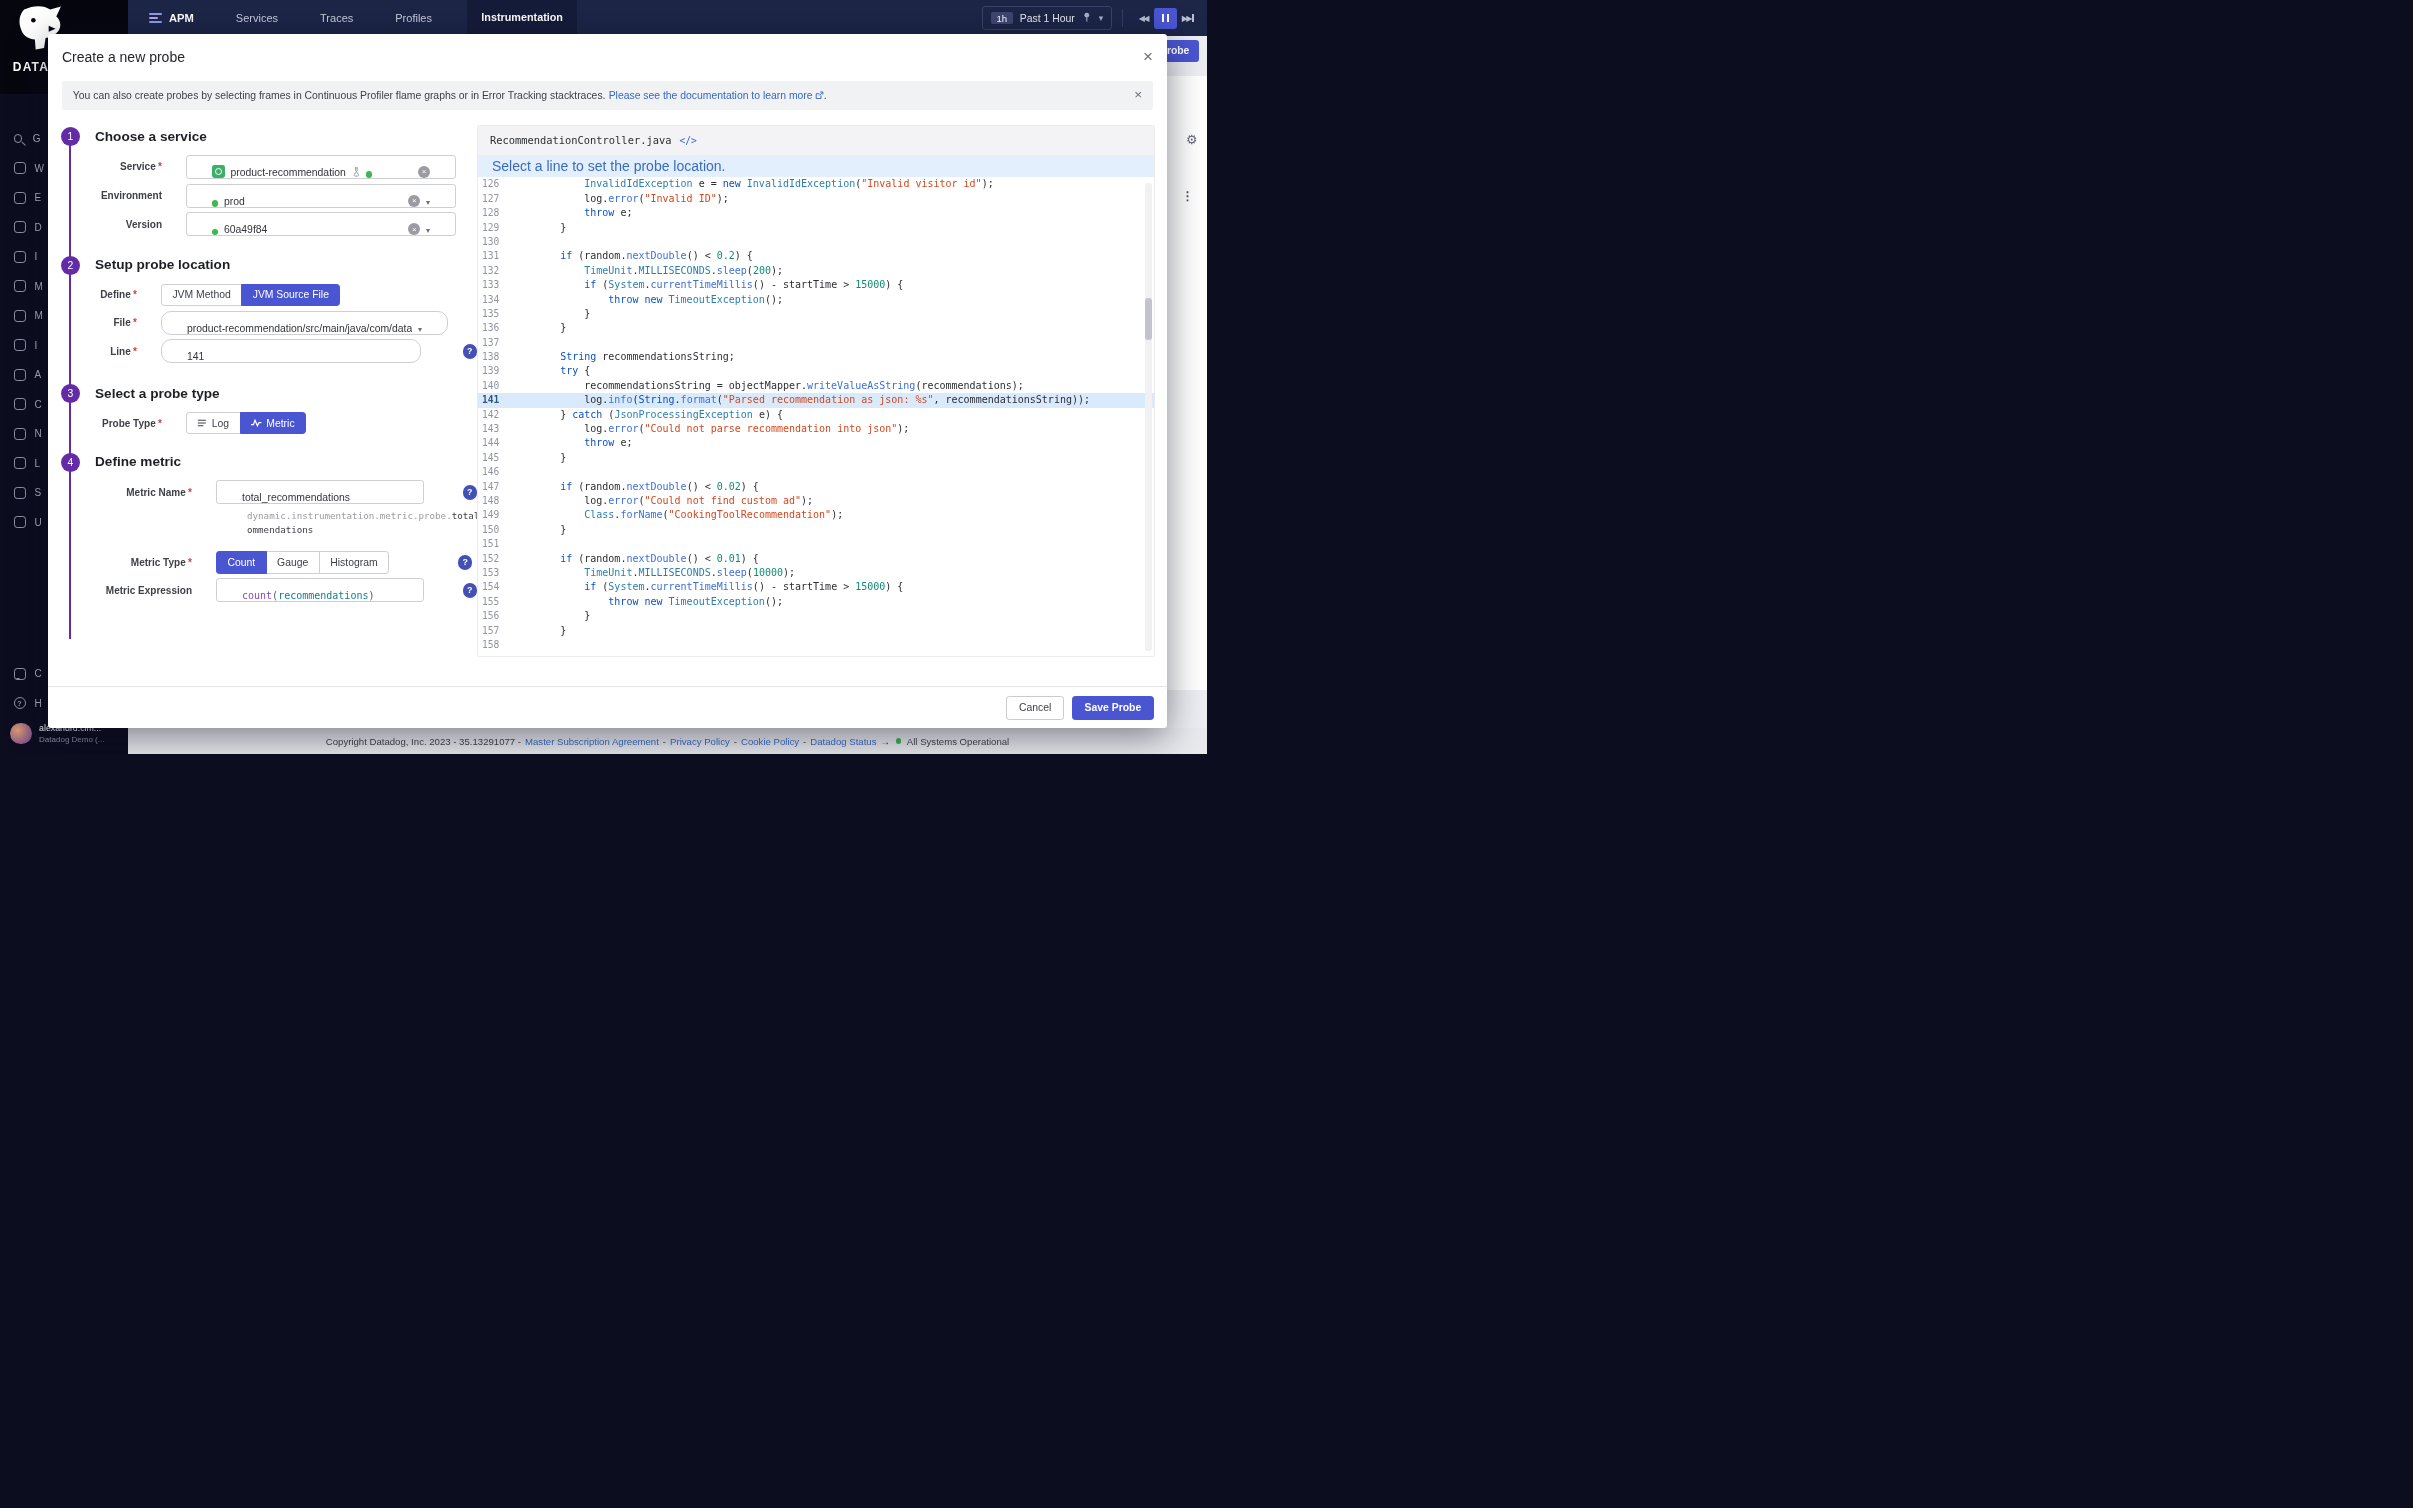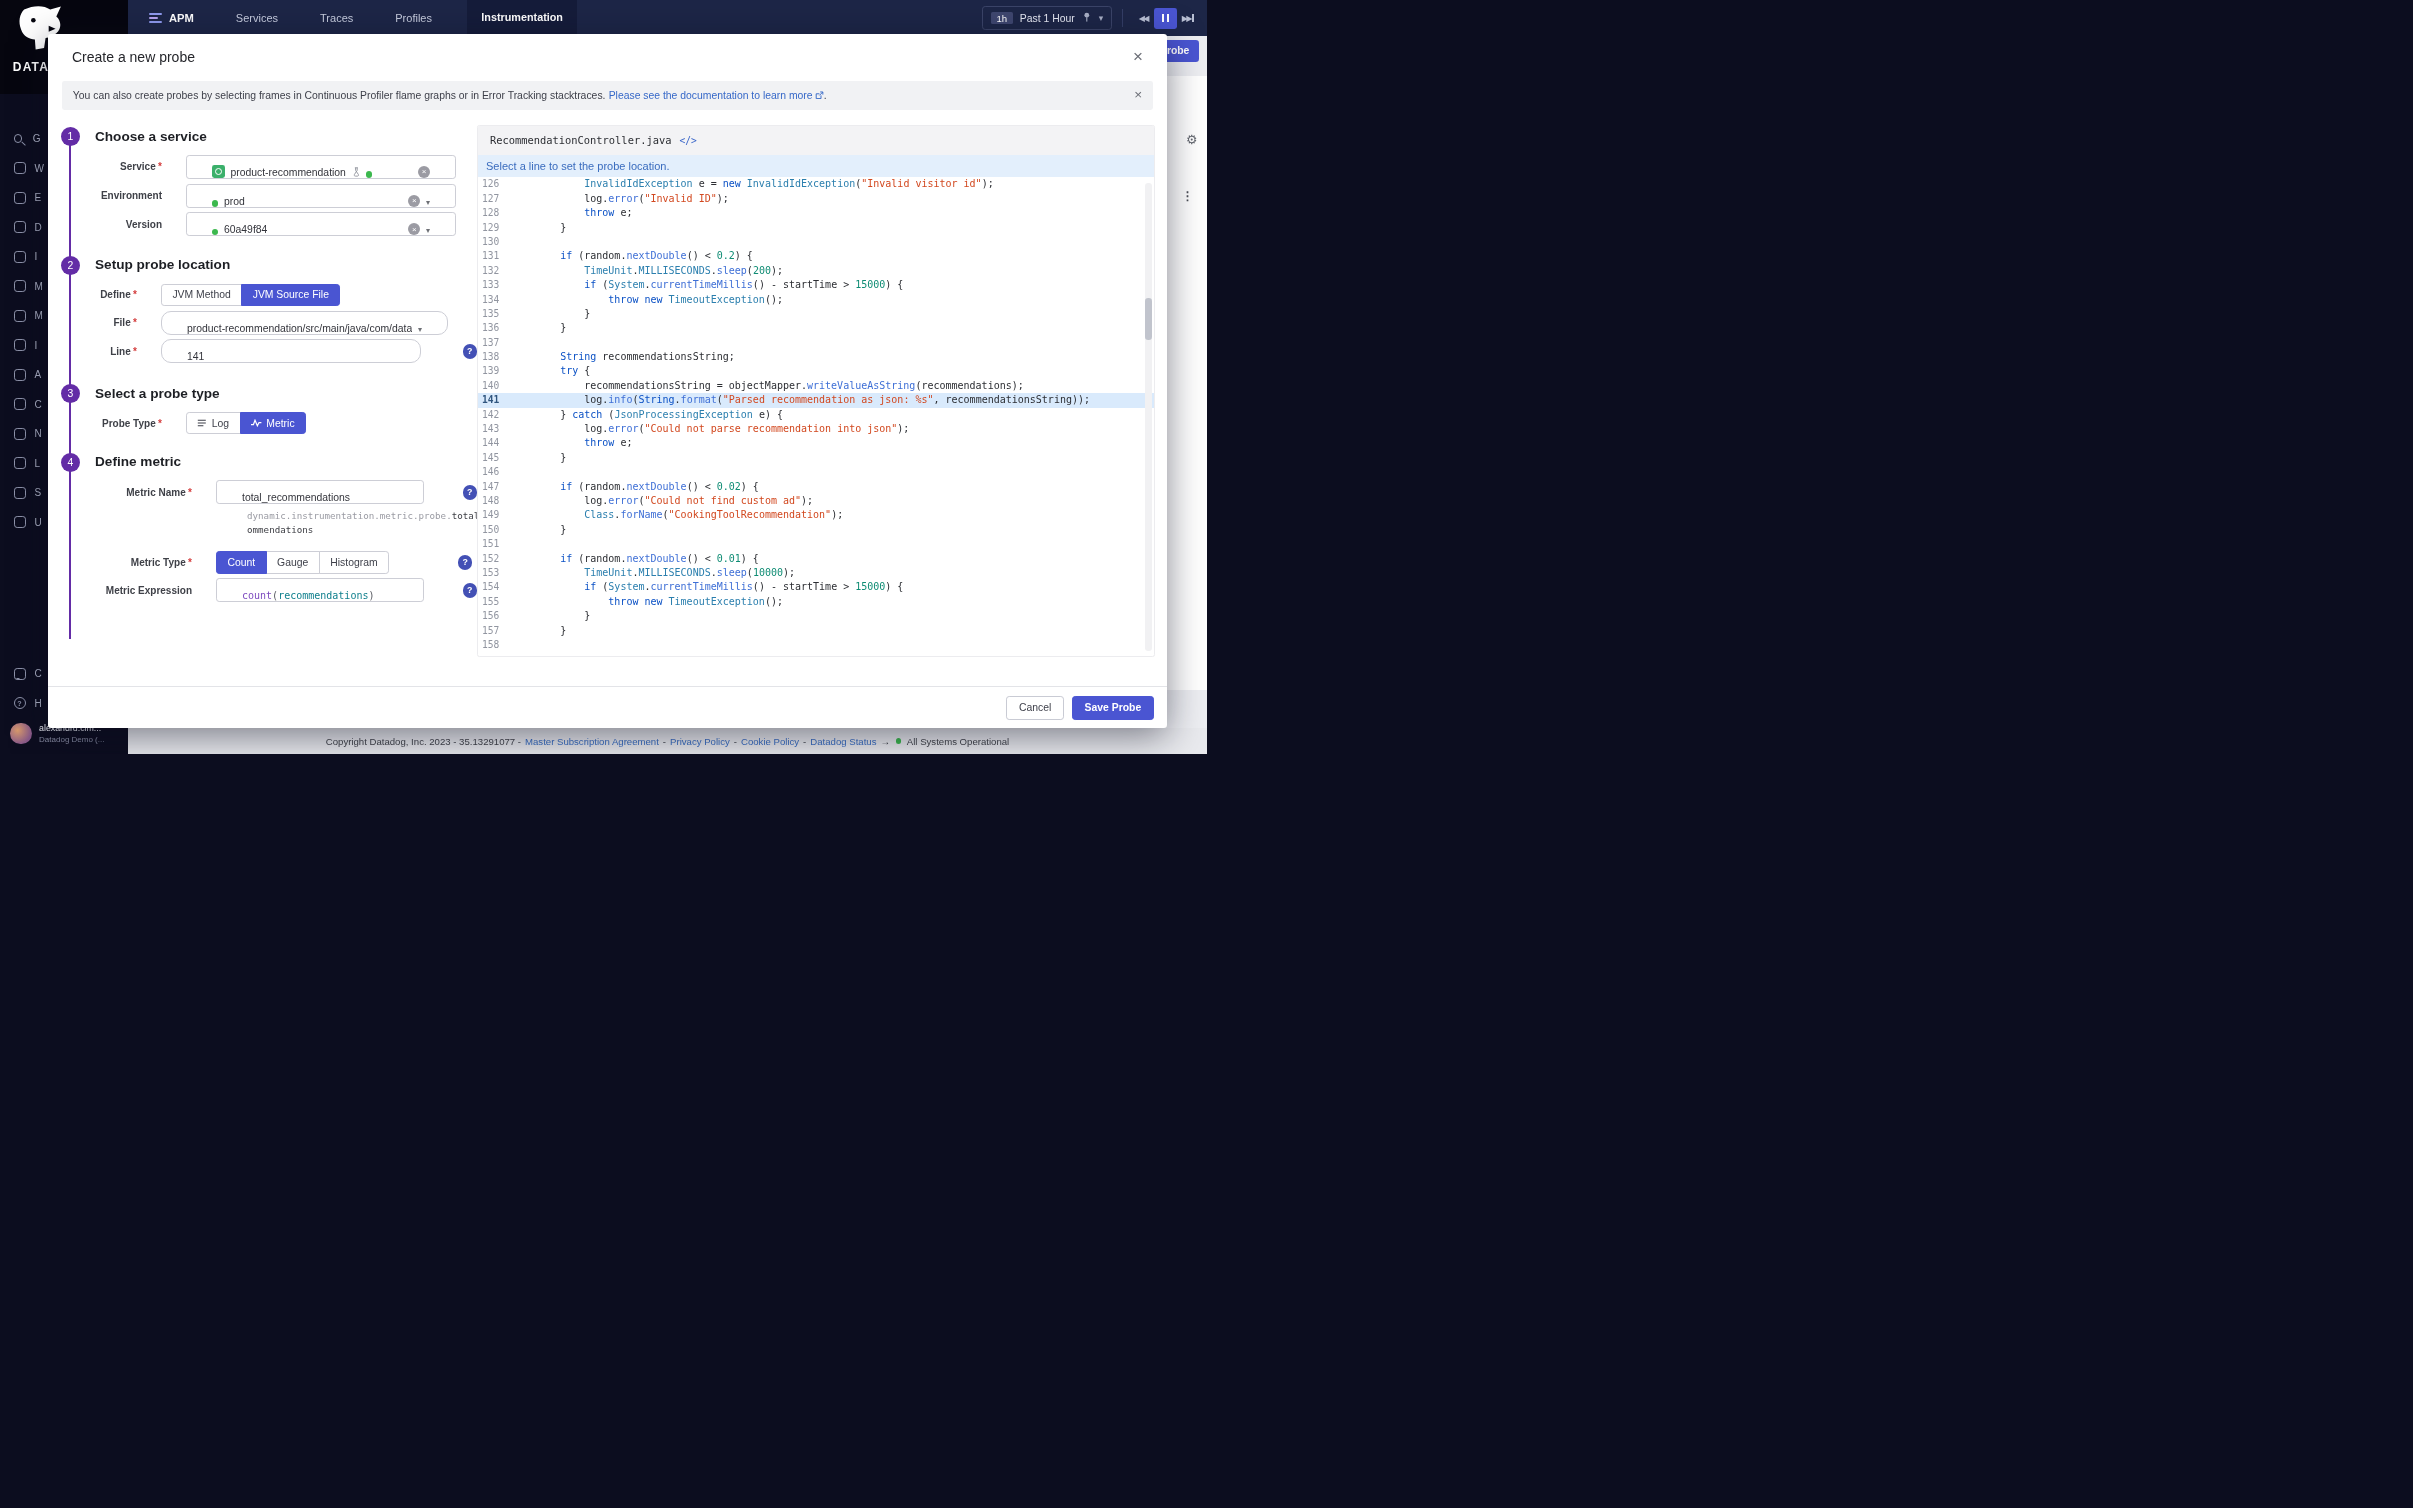--- a/index.html
+++ b/index.html
@@ -52,21 +52,21 @@
   .gear-icon { position:absolute; right:9.6px; top:96px; color:#62666e; font-size:12.8px; cursor:pointer; }
   .kebab-icon { position:absolute; right:13.6px; top:153px; color:#4a4d55; font-size:12px; font-weight:bold; cursor:pointer; }
   .ctive { position:absolute; left:1165px; color:#3f9e49; font-size:8.4px; font-weight:bold; letter-spacing:0.4px; }
   .ctive.one { top:235px; } .ctive.two { top:288px; }
   .page-footer { position:absolute; left:0; right:0; bottom:0; height:26px; background:#e9eaee; display:flex; align-items:center; justify-content:center; gap:4px; font-size:9.6px; color:#43454c; }
   .page-footer a { color:#3b6fc4; text-decoration:none; cursor:pointer; }
   .status-dot { width:5.6px; height:5.6px; border-radius:50%; background:#3cb84e; display:inline-block; margin:0 1.6px; }
 
   
   .modal { position:absolute; left:48px; top:34px; width:1119px; height:694px; background:#fff; border-radius:3.2px; box-shadow:0 8px 36px rgba(10,12,30,.5); display:flex; flex-direction:column; z-index:10; }
-  .modal-header { height:45px; display:flex; align-items:center; padding:0 24px;gap:8px; }
+  .modal-header { height:45px; display:flex; align-items:center; padding:0 14px;gap:8px; }
   .modal-title { font-size:14px; color:#25262b; }
   .x-btn { margin-left:auto; color:#6b6e76; font-size:17px; line-height:1; cursor:pointer; background:none; border:none; }
   .x-btn::before { content:"×"; }
   .banner { margin:1.6px 14.4px 0 14.4px; background:#f1f2f4; border-radius:2.4px; height:29px; display:flex; align-items:center; padding:0 10.4px; font-size:10.4px; color:#3d3f49; }
   .banner a { color:#3668c8; text-decoration:none; margin-left:3.2px; display:inline-flex; align-items:center; gap:2.4px; cursor:pointer; }
   .banner .x-btn { font-size:13.6px; }
   .ext-icon svg { display:block; }
 
   .modal-body { flex:1; display:flex; padding-right:12px; min-height:0; }
   .form-col { width:429px; position:relative; padding-top:19px; flex:none; }
@@ -104,21 +104,21 @@
   .metric-preview .nm { color:#3f4046; }
   .expr { font-family:"DejaVu Sans Mono", monospace; font-size:10px; gap:0; }
   .expr .fn { color:#7d4bbf; } .expr .paren { color:#5a5c63; } .expr .arg { color:#0e7f8c; } .mt17 { margin-top:13.6px; }
 
   
   .code-col { flex:1; margin-top:15px; height:532px; display:flex; flex-direction:column; position:relative; border-radius:2.4px; overflow:hidden; background:#fff; border:0.8px solid #ececef; }
   .code-header { height:29.5px; background:#f3f3f5; display:flex; align-items:center; padding:0 12px; flex:none; }
   .code-filename { font-family:"DejaVu Sans Mono", monospace; font-size:10.4px; color:#2c2e33; }
   .code-icon { color:#3a66c9; font-family:"DejaVu Sans Mono", monospace; font-size:9.6px; margin-left:8px; cursor:pointer; }
   .code-icon::before { content:"</>"; }
-  .code-hint { height:22.3px; background:#e3effc; color:#3a6cbe; font-size:11px; display:flex; align-items:center; padding:0 8px; flex:none; }
+  .code-hint { height:22.3px; background:#e3effc; color:#3a6cbe; font-size:14px; display:flex; align-items:center; padding:0 14px; flex:none; }
   .code-lines { flex:1; overflow:hidden; font-family:"DejaVu Sans Mono", monospace; font-size:10px; line-height:14.4px; }
   .code-row { display:flex; height:14.4px; white-space:pre; cursor:pointer; }
   .code-row .gutter { width:34px; text-align:right; padding-right:12.8px; color:#9195a0; flex:none; font-size:9.6px; }
   .code-row .code { color:#2c2e33; }
   .code-row.hl { background:#d9eafc; }
   .code-row.hl .gutter { color:#30557e; font-weight:bold; }
   .tok-kw { color:#0b51c5; } .tok-cls { color:#2b7fae; } .tok-fn { color:#3e6fd6; }
   .tok-str { color:#d2481f; } .tok-num { color:#0f8c74; }
   .vtrack { position:absolute; right:2.4px; top:57px; bottom:4.8px; width:6.4px; background:#f1f1f3; border-radius:3.2px; }
   .vthumb { position:absolute; right:2.4px; top:172px; height:42px; width:6.4px; background:#c1c4cd; border-radius:3.2px; cursor:grab; }

